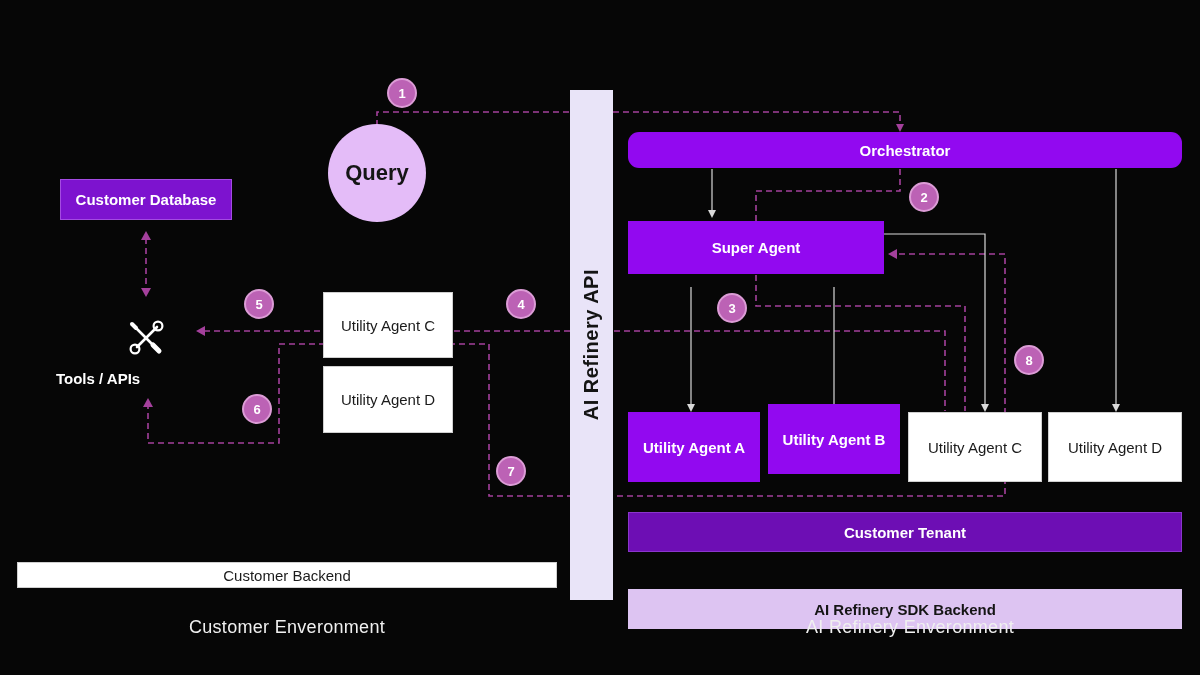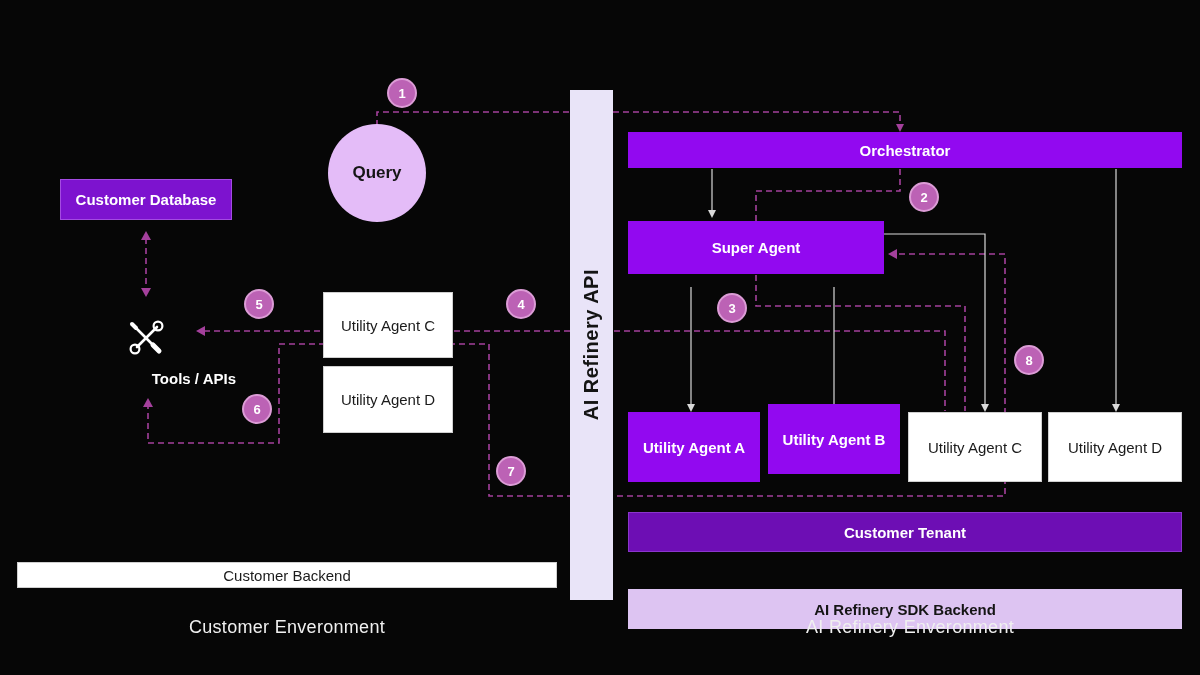--- a/index.html
+++ b/index.html
@@ -18,21 +18,21 @@
     font-size:15px;font-weight:700;color:#fff;text-align:center;box-sizing:border-box;
   }
   .purple{background:var(--purple-bright,#9209F0);}
   .database{background:var(--purple-database,#7D13CF);border:1.5px solid #A44BE2;}
   .tenant{background:var(--purple-tenant,#6D0EB4);border:1px solid #8A35CC;}
   .pale{background:var(--purple-pale,#DDC4F2);color:#151515;}
   .whitebox{background:var(--white-box,#FFFFFF);color:#1b1b1b;font-weight:400;border:1px solid #cfcfcf;}
   .circle-query{
     position:absolute;z-index:2;width:98px;height:98px;border-radius:50%;
     background:var(--query-fill,#E4BCF8);color:#151515;
-    display:flex;align-items:center;justify-content:center;font-weight:700;font-size:17px;
+    display:flex;align-items:center;justify-content:center;font-weight:700;font-size:22px;
   }
   .apibar{
     position:absolute;z-index:2;left:570px;top:90px;width:43px;height:510px;
     background:var(--lavender-light,#E9E4F8);color:#141414;
     display:flex;align-items:center;justify-content:center;
   }
   .apibar span{
     writing-mode:vertical-rl;transform:rotate(180deg);
     font-weight:700;font-size:20px;letter-spacing:.5px;white-space:nowrap;
   }
@@ -40,21 +40,21 @@
     position:absolute;z-index:3;width:30px;height:30px;border-radius:50%;
     background:var(--step-circle-fill,#BC62B5);border:2px solid var(--step-circle-border,#DC9CD6);
     color:#fff;font-size:13px;font-weight:700;
     display:flex;align-items:center;justify-content:center;box-sizing:border-box;
   }
   .envlabel{
     position:absolute;z-index:2;width:420px;text-align:center;
     color:#F0F0F0;font-size:18px;font-weight:400;letter-spacing:.3px;
   }
   .toolslabel{
-    position:absolute;z-index:2;width:180px;text-align:right;
+    position:absolute;z-index:2;width:180px;text-align:left;
     color:#fff;font-size:15px;font-weight:700;
   }
   .toolsicon{position:absolute;z-index:2;}
 </style>
 </head>
 <body>
 
 <div id="frame">
 
   <svg id="wires" width="1200" height="675" viewBox="0 0 1200 675">
@@ -109,21 +109,21 @@
   <div class="node whitebox" style="left:323px;top:366px;width:130px;height:67px;">Utility Agent D</div>
 
   <div class="node whitebox" style="left:17px;top:562px;width:540px;height:26px;font-weight:400;">Customer Backend</div>
 
   <div class="envlabel" style="left:77px;top:617px;">Customer Enveronment</div>
 
   <div class="apibar">
     <span>AI Refinery API</span>
   </div>
 
-  <div class="node purple" style="left:628px;top:132px;width:554px;height:36px;">Orchestrator</div>
+  <div class="node purple" style="left:628px;top:132px;width:554px;height:36px;border-radius:11px;">Orchestrator</div>
 
   <div class="node purple" style="left:628px;top:221px;width:256px;height:53px;">Super Agent</div>
 
   <div class="node purple" style="left:628px;top:412px;width:132px;height:70px;">Utility Agent A</div>
   <div class="node purple" style="left:768px;top:404px;width:132px;height:70px;">Utility Agent B</div>
   <div class="node whitebox" style="left:908px;top:412px;width:134px;height:70px;">Utility Agent C</div>
   <div class="node whitebox" style="left:1048px;top:412px;width:134px;height:70px;">Utility Agent D</div>
 
   <div class="node tenant" style="left:628px;top:512px;width:554px;height:40px;">Customer Tenant</div>
   <div class="node pale" style="left:628px;top:560px;width:554px;height:40px;margin-top:29px;">AI Refinery SDK Backend</div>

